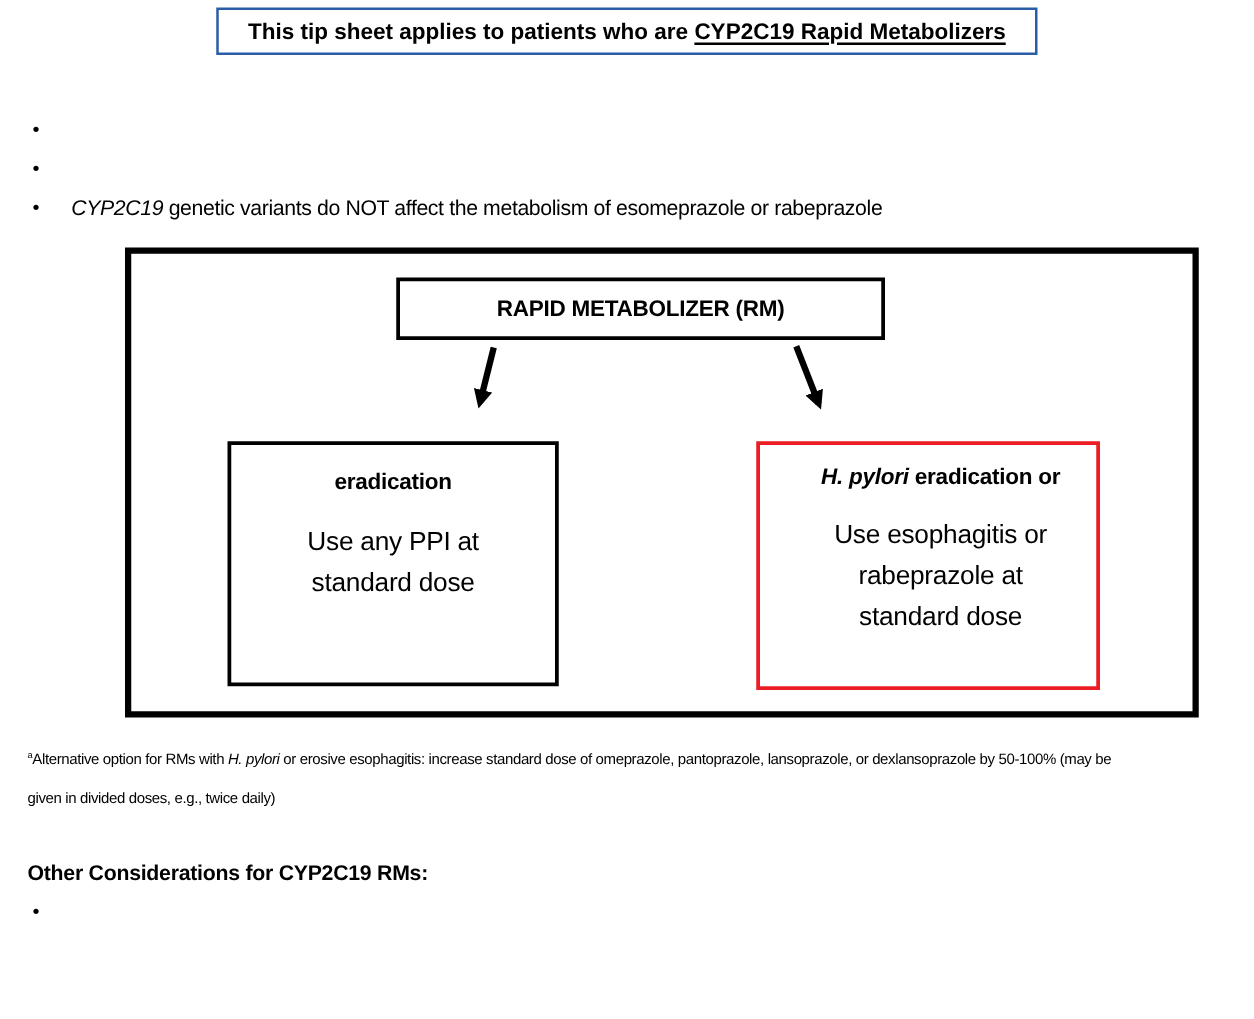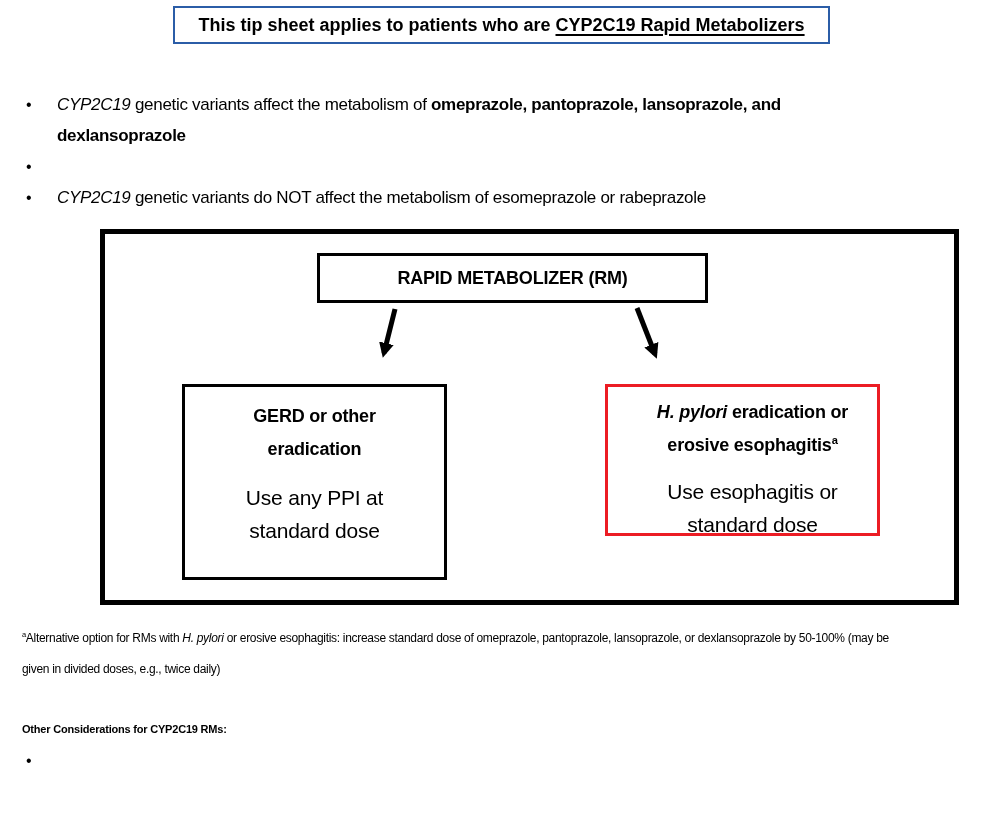--- a/index.html
+++ b/index.html
@@ -59,21 +59,21 @@
     position: absolute;
     text-align: center;
   }
   .gerd-box {
     left: 77px; top: 150px;
     width: 265px; height: 196px;
     border: 3px solid #000;
   }
   .hp-box {
     left: 500px; top: 150px;
-    width: 275px; height: 152px;
+    width: 275px; height: 199px;
     border: 3px solid #EC1C24;
     padding-left: 20px;
   }
   .box-heading { margin-top: 13px; font-weight: bold; font-size: 18px; line-height: 33px; letter-spacing: -0.2px; }
   .hp-box .box-heading { margin-top: 9px; }
   .box-body { margin-top: 15px; font-size: 21px; line-height: 33px; letter-spacing: -0.2px; }
   .hp-box .box-body { margin-top: 13px; }
   sup { font-size: 0.62em; vertical-align: super; line-height: 0; }
 
   
@@ -81,44 +81,41 @@
     margin: 18px 0 0 22px;
     width: 880px;
     font-size: 12px;
     line-height: 31px;
     letter-spacing: -0.3px;
   }
 
   
   .other-heading {
     margin: 29px 0 0 22px;
-    font-size: 11px;
+    font-size: 17px;
     font-weight: bold;
     line-height: 31px;
     letter-spacing: -0.2px;
   }
   .other-bullets { margin-top: 0; }
 </style>
 </head>
 <body>
 
 <div class="page">
 
   <div class="title-row">
     <div class="title-box">
       <span>This tip sheet applies to patients who are </span><span class="u-line">CYP2C19 Rapid Metabolizers</span>
     </div>
   </div>
 
   <div class="bullets">
     <div class="bullet-row">
       <span class="bullet-dot">•</span>
-      <div class="bullet-text">
-        <span class="it">CYP2C19</span><span> genetic variants affect the metabolism of </span><span class="bd">omeprazole, pantoprazole, lansoprazole, and dexlansoprazole</span>
-      </div>
     </div>
     <div class="bullet-row">
       <span class="bullet-dot">•</span>
     </div>
     <div class="bullet-row">
       <span class="bullet-dot">•</span>
       <div class="bullet-text">
         <span class="it">CYP2C19</span><span> genetic variants do NOT affect the metabolism of esomeprazole or rabeprazole</span>
       </div>
     </div>
@@ -135,36 +132,35 @@
         <marker id="ah" markerUnits="userSpaceOnUse" markerWidth="18" markerHeight="18" refX="10" refY="7.5" orient="auto">
           <path d="M0,0 L15,7.5 L0,15 z" fill="#000"></path>
         </marker>
       </defs>
       <line x1="290" y1="75" x2="279" y2="119" stroke="#000" stroke-width="5" marker-end="url(#ah)"></line>
       <line x1="532" y1="74" x2="550" y2="120" stroke="#000" stroke-width="5" marker-end="url(#ah)"></line>
     </svg>
 
     <div class="node-box gerd-box">
       <div class="box-heading">
-        <div>GERD or other</div>
         <div>eradication</div>
       </div>
       <div class="box-body">
         <div>Use any PPI at</div>
         <div>standard dose</div>
       </div>
     </div>
 
     <div class="node-box hp-box">
       <div class="box-heading">
         <div><span class="it">H. pylori</span><span> eradication or</span></div>
-        <div><span>erosive esophagitis</span><sup>a</sup></div>
       </div>
       <div class="box-body">
         <div>Use esophagitis or</div>
+        <div>rabeprazole at</div>
         <div>standard dose</div>
       </div>
     </div>
   </div>
 
   <div class="footnote">
     <sup>a</sup><span>Alternative option for RMs with </span><span class="it">H. pylori</span><span> or erosive esophagitis: increase standard dose of omeprazole, pantoprazole, lansoprazole, or dexlansoprazole by 50-100% (may be given in divided doses, e.g., twice daily)</span>
   </div>
 
   <div class="other-heading">Other Considerations for CYP2C19 RMs:</div>

